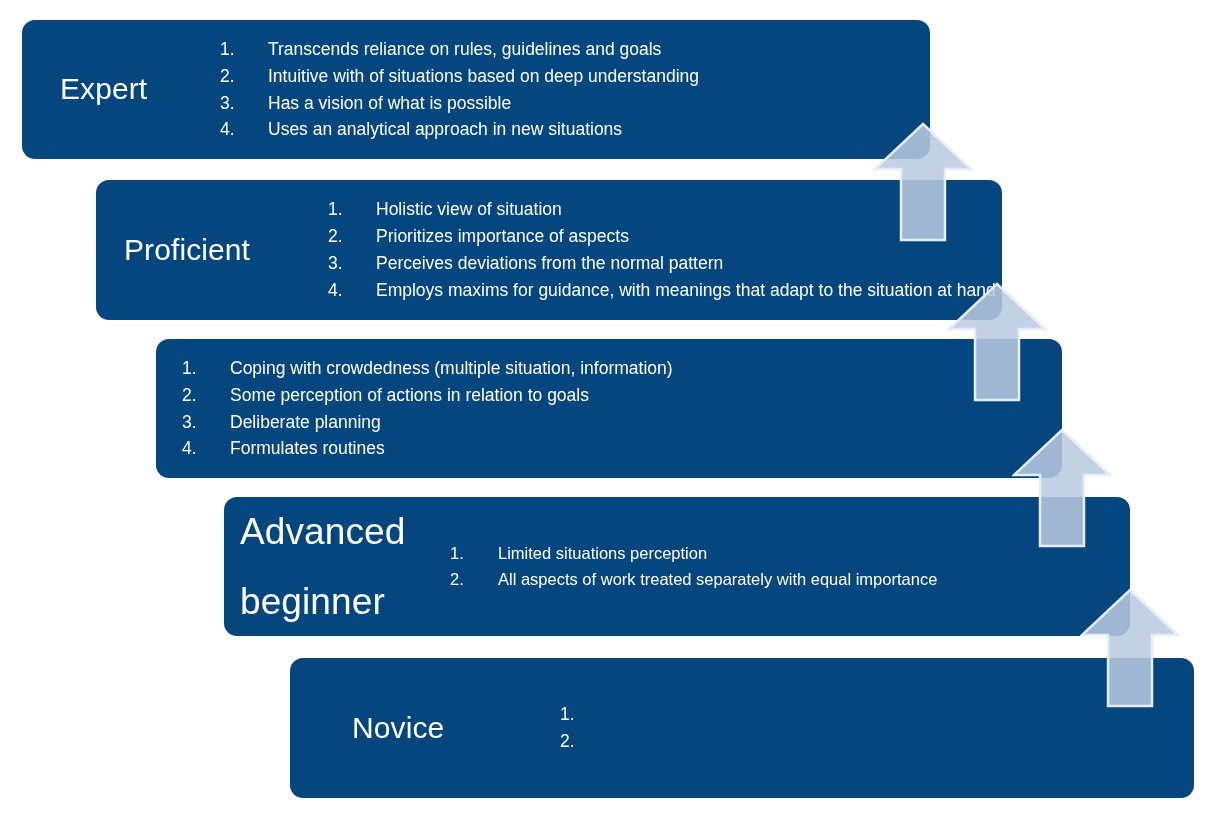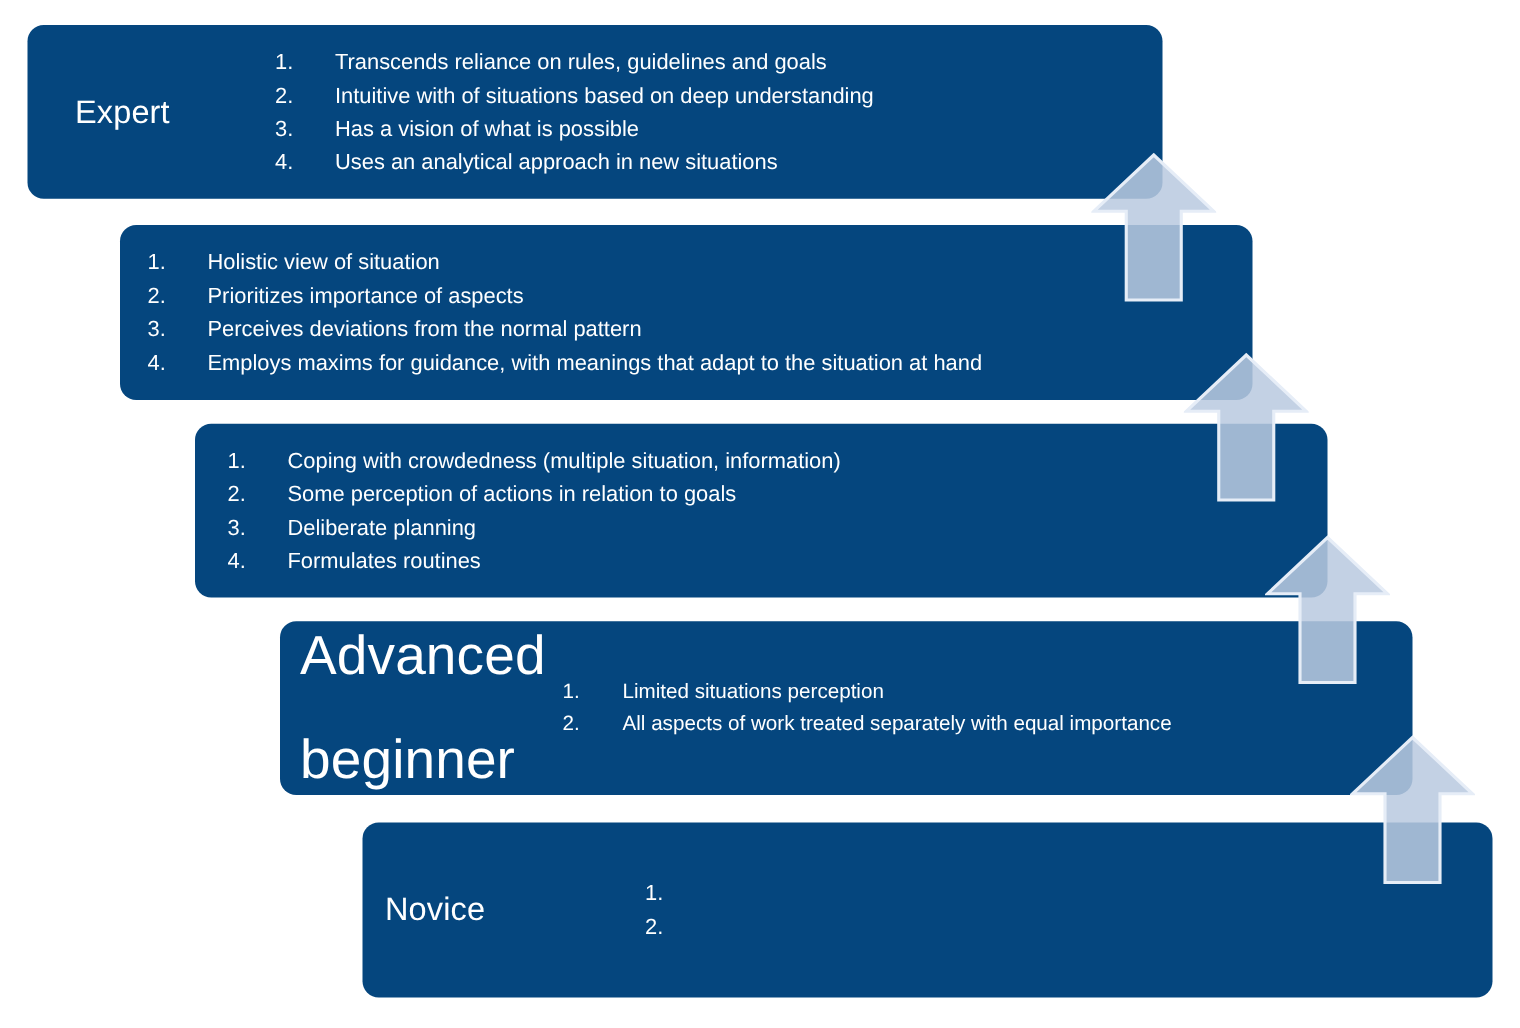--- a/index.html
+++ b/index.html
@@ -25,21 +25,21 @@
     position: absolute;
     background: #05467e;
     border-radius: 13px;
     box-sizing: border-box;
     display: flex;
     align-items: center;
     z-index: 1;
   }
   .stage-label {
     color: #ffffff;
-    font-size: 26px;
+    font-size: 30px;
     font-weight: 400;
     line-height: 1.14;
     letter-spacing: 0.1px;
     flex: 0 0 auto;
     white-space: pre-line;
   }
   .stage-points {
     list-style: none;
     margin: 0;
     padding: 0;
@@ -67,25 +67,25 @@
 
   #box-proficient { left: 96px; top: 180px; width: 906px; height: 140px; padding: 0 0 0 14px; }
   #box-proficient .stage-label { width: 196px; margin-left: 14px; }
   #box-proficient .stage-points { margin-left: 8px; }
 
   #box-competent { left: 156px; top: 339px; width: 906px; height: 139px; padding: 0 0 0 16px; }
   #box-competent .stage-label { width: 196px; }
   #box-competent .stage-points { margin-left: 10px; }
 
   #box-advanced { left: 224px; top: 497px; width: 906px; height: 139px; padding: 0 0 0 16px; }
-  #box-advanced .stage-label { width: 196px; font-size: 44px; line-height: 1.88; }
+  #box-advanced .stage-label { width: 196px; font-size: 37px; line-height: 1.88; }
   #box-advanced .stage-points { margin-left: 14px; font-size: 16.5px; }
 
   #box-novice { left: 290px; top: 658px; width: 904px; height: 140px; padding: 0 0 0 18px; }
-  #box-novice .stage-label { width: 196px; }
+  #box-novice .stage-label { width: 196px; margin-left: 44px; }
   #box-novice .stage-points { margin-left: 12px; }
 
   
   .arrow {
     position: absolute;
     z-index: 3;
     pointer-events: none;
   }
   .arrow svg { display: block; }
 
@@ -139,20 +139,21 @@
         <span class="pt-text">Has a vision of what is possible</span>
       </li>
       <li>
         <span class="pt-num">4.</span>
         <span class="pt-text">Uses an analytical approach in new situations</span>
       </li>
     </ul>
   </div>
 
   <div class="stage-box" id="box-proficient">
+    <div class="stage-label">Proficient</div>
     <ul class="stage-points">
       <li>
         <span class="pt-num">1.</span>
         <span class="pt-text">Holistic view of situation</span>
       </li>
       <li>
         <span class="pt-num">2.</span>
         <span class="pt-text">Prioritizes importance of aspects</span>
       </li>
       <li>

